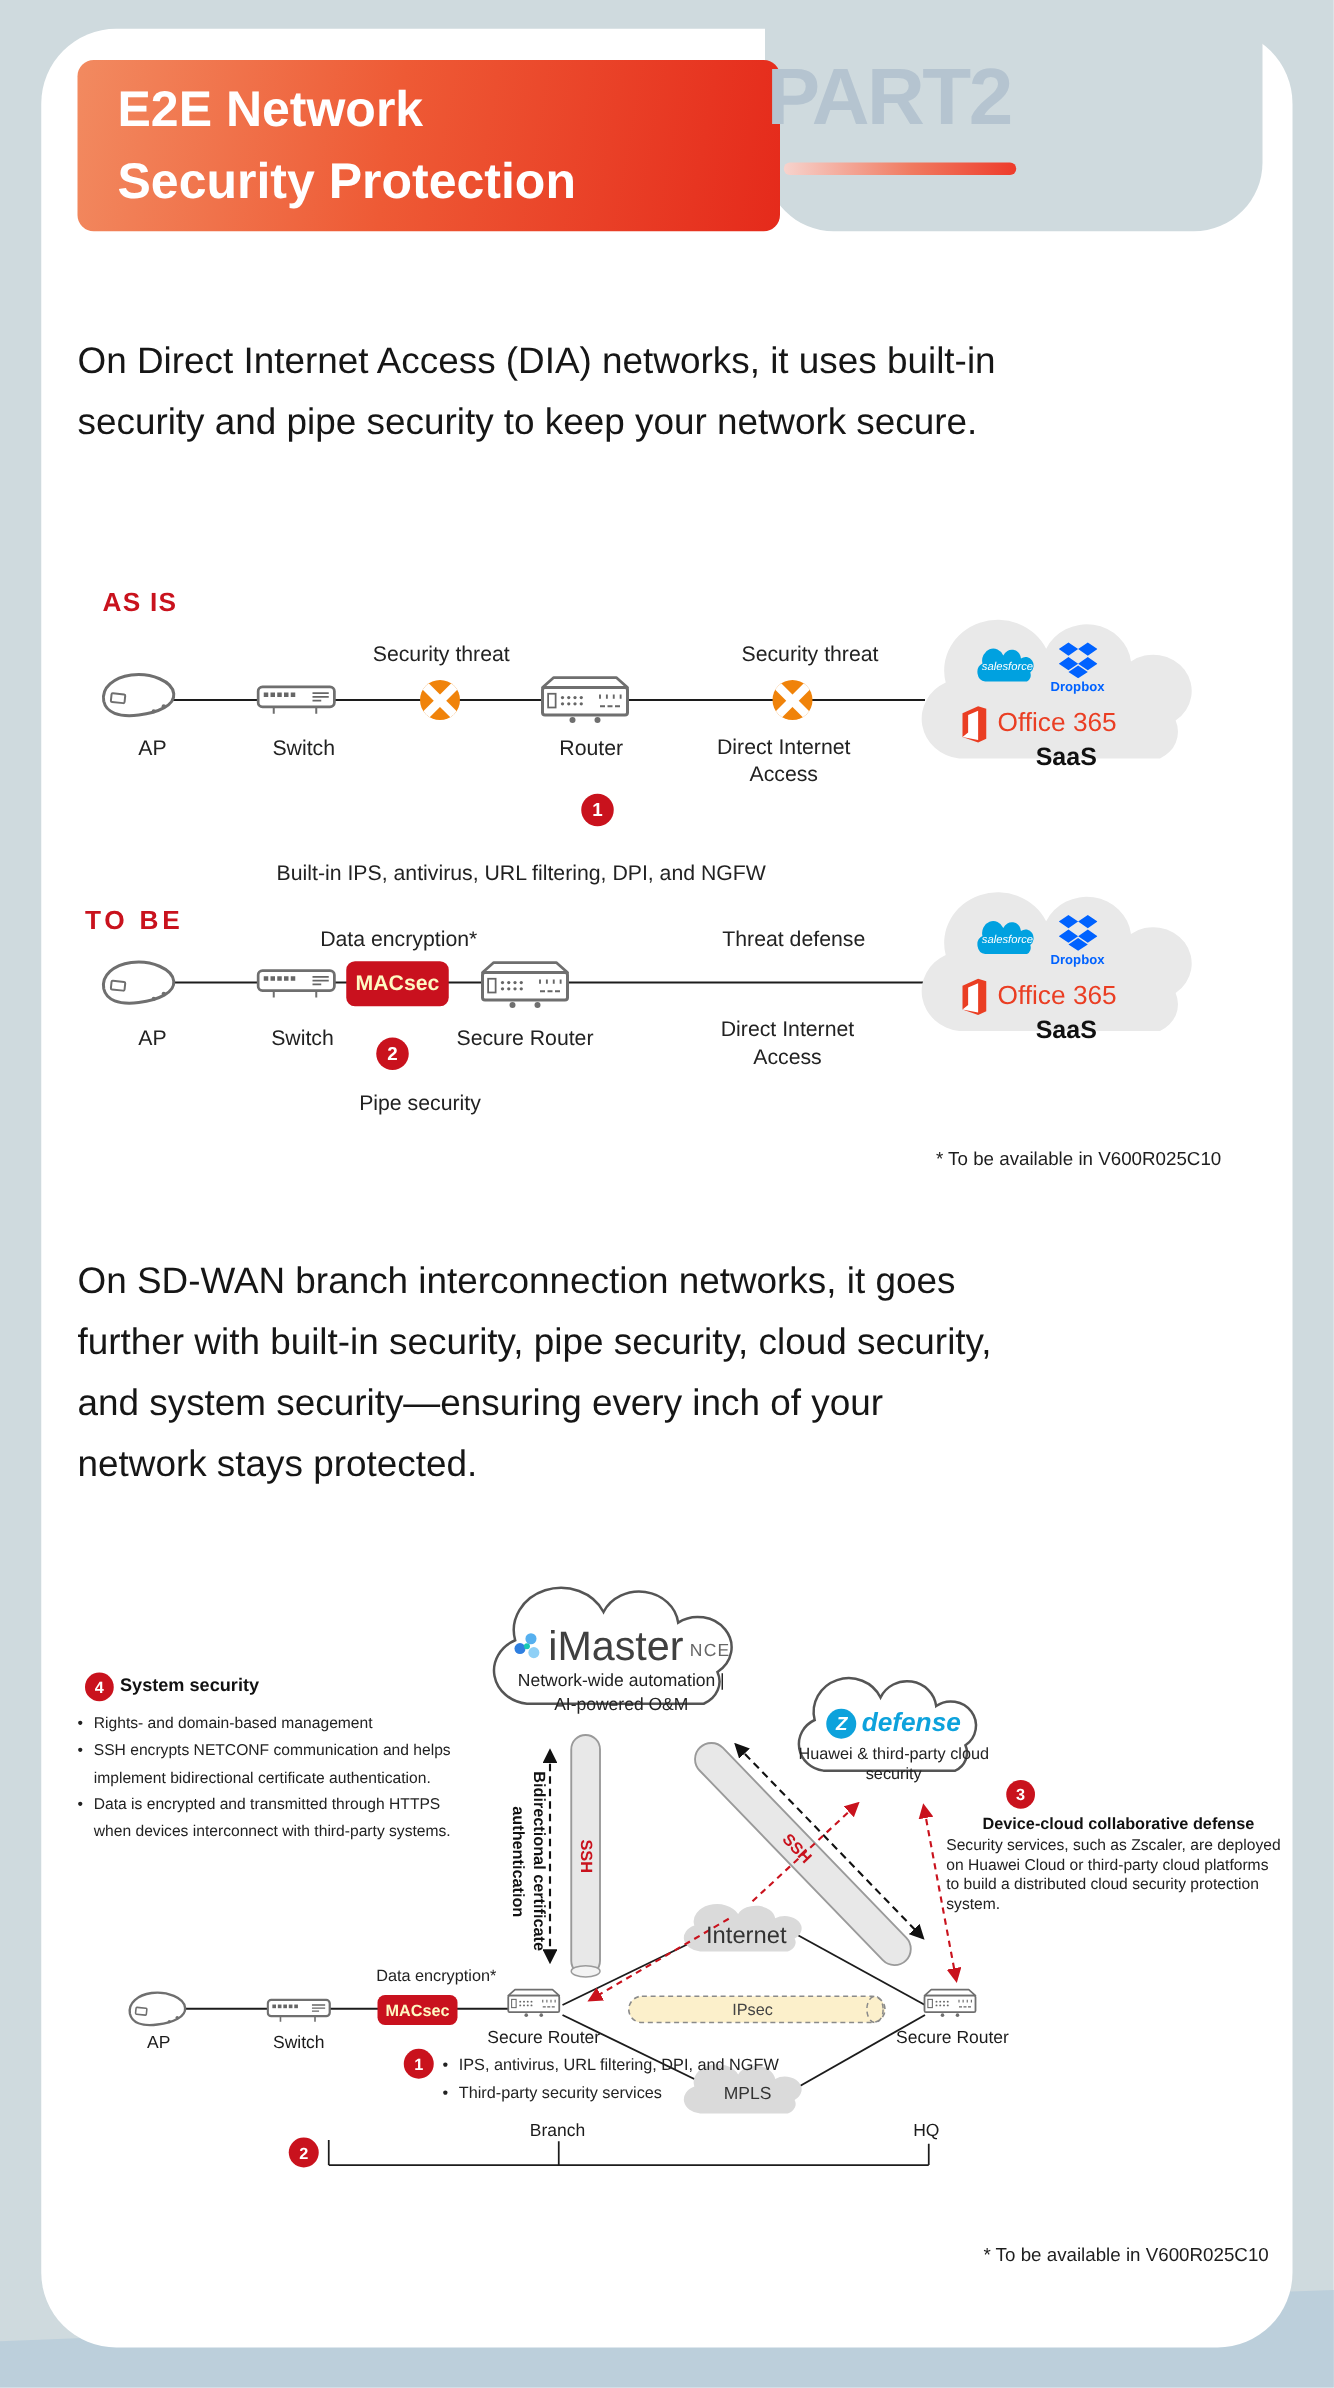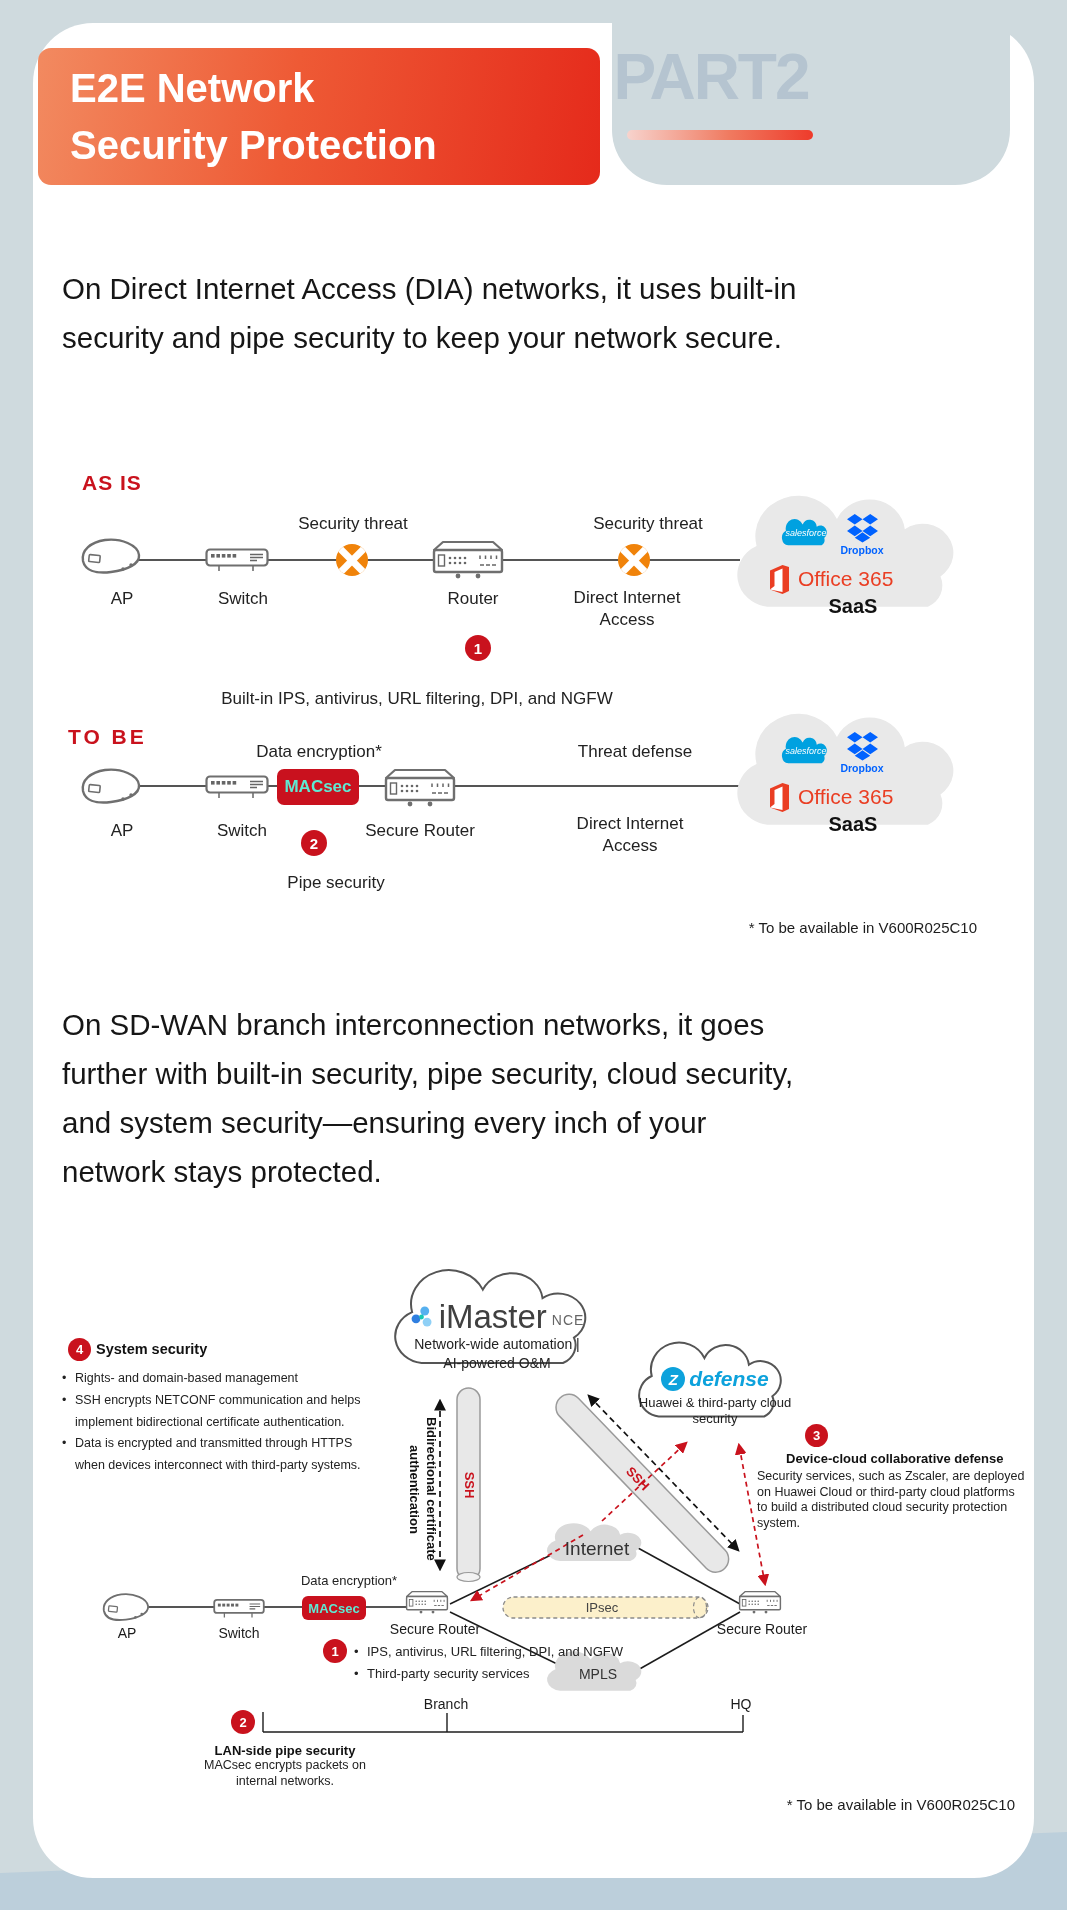--- a/index.html
+++ b/index.html
@@ -13,21 +13,21 @@
   .xs{font-size:12.5px;color:#222;line-height:15.5px;}
   .badge{position:absolute;background:#c9121d;color:#fff;border-radius:50%;
          display:flex;align-items:center;justify-content:center;font-weight:bold;}
   .b26{width:26px;height:26px;font-size:15px;}
   .b23{width:23px;height:23px;font-size:13px;}
   .redlbl{position:absolute;color:#c9121d;font-weight:bold;font-size:21px;letter-spacing:1px;}
   .threatx{position:absolute;width:32px;height:32px;border-radius:50%;background:#f0830a;overflow:hidden;}
   .threatx::before,.threatx::after{content:"";position:absolute;left:-4px;top:13px;width:40px;height:6.5px;background:#fff;}
   .threatx::before{transform:rotate(45deg);}
   .threatx::after{transform:rotate(-45deg);}
-  .macsec{position:absolute;background:#c9111e;color:#5eead4;font-weight:bold;border-radius:7px;
+  .macsec{position:absolute;background:#c9111e;color:#fef9c3;font-weight:bold;border-radius:7px;
           display:flex;align-items:center;justify-content:center;}
   .para{position:absolute;font-size:29.5px;line-height:49px;color:#161616;}
   .cloudtxt{position:absolute;}
   .bullet{position:relative;padding-left:13px;}
   .bullet::before{content:"•";position:absolute;left:0;top:0;color:#222;}
   .vtext{writing-mode:vertical-rl;}
   .fnote{position:absolute;font-size:15px;color:#1d1d1d;text-align:right;}
 </style>
 </head>
 <body>
@@ -89,21 +89,21 @@
     </symbol>
   </defs>
 </svg>
 
 <div class="abs" style="left:-30px;top:1852px;width:1150px;height:80px;background:#bccfdb;transform:rotate(-2.2deg);"></div>
 
 <div class="abs card" style="left:33px;top:23px;width:1001px;height:1855px;"></div>
 
 <div class="abs" style="left:612px;top:-20px;width:398px;height:205px;background:#cfdade;border-radius:0 0 55px 55px;"></div>
 
-<div class="abs" style="left:38px;top:48px;width:562px;height:137px;border-radius:13px;
+<div class="abs" style="left:62px;top:48px;width:562px;height:137px;border-radius:13px;
             background:linear-gradient(100deg,#f28a60 0%,#ee5a35 45%,#e52a1b 100%);">
   <div class="abs" style="left:32px;top:12px;color:#fff;font-weight:bold;font-size:40px;line-height:57px;">
     <div>E2E Network</div>
     <div>Security Protection</div>
   </div>
 </div>
 
 <div class="abs ctr" style="left:606px;top:40px;width:210px;font-size:64px;font-weight:800;color:#b5c4d0;letter-spacing:-2px;">PART2</div>
 <div class="abs" style="left:627px;top:130px;width:186px;height:10px;border-radius:5px;
             background:linear-gradient(90deg,#f7d3cd 0%,#f07a60 55%,#ee3b2b 100%);"></div>
@@ -337,19 +337,15 @@
   <div class="badge" style="left:283px;top:384px;width:24px;height:24px;font-size:13px;">1</div>
   <div class="abs sm" style="left:314px;top:386px;width:300px;line-height:22px;">
     <div class="bullet">IPS, antivirus, URL filtering, DPI, and NGFW</div>
     <div class="bullet">Third-party security services</div>
   </div>
 
   <div class="abs ctr" style="left:366px;top:441px;width:80px;font-size:14px;">Branch</div>
   <div class="abs ctr" style="left:666px;top:441px;width:70px;font-size:14px;">HQ</div>
   <div class="badge" style="left:191px;top:455px;width:24px;height:24px;font-size:13px;">2</div>
 
-  <div class="abs ctr" style="left:145px;top:488px;width:200px;">
-    <div style="font-size:13px;font-weight:bold;color:#111;">LAN-side pipe security</div>
-    <div class="xs">MACsec encrypts packets on internal networks.</div>
-  </div>
 
   <div class="fnote" style="left:535px;top:541px;width:440px;">* To be available in V600R025C10</div>
 </div>
 
 </body></html>

